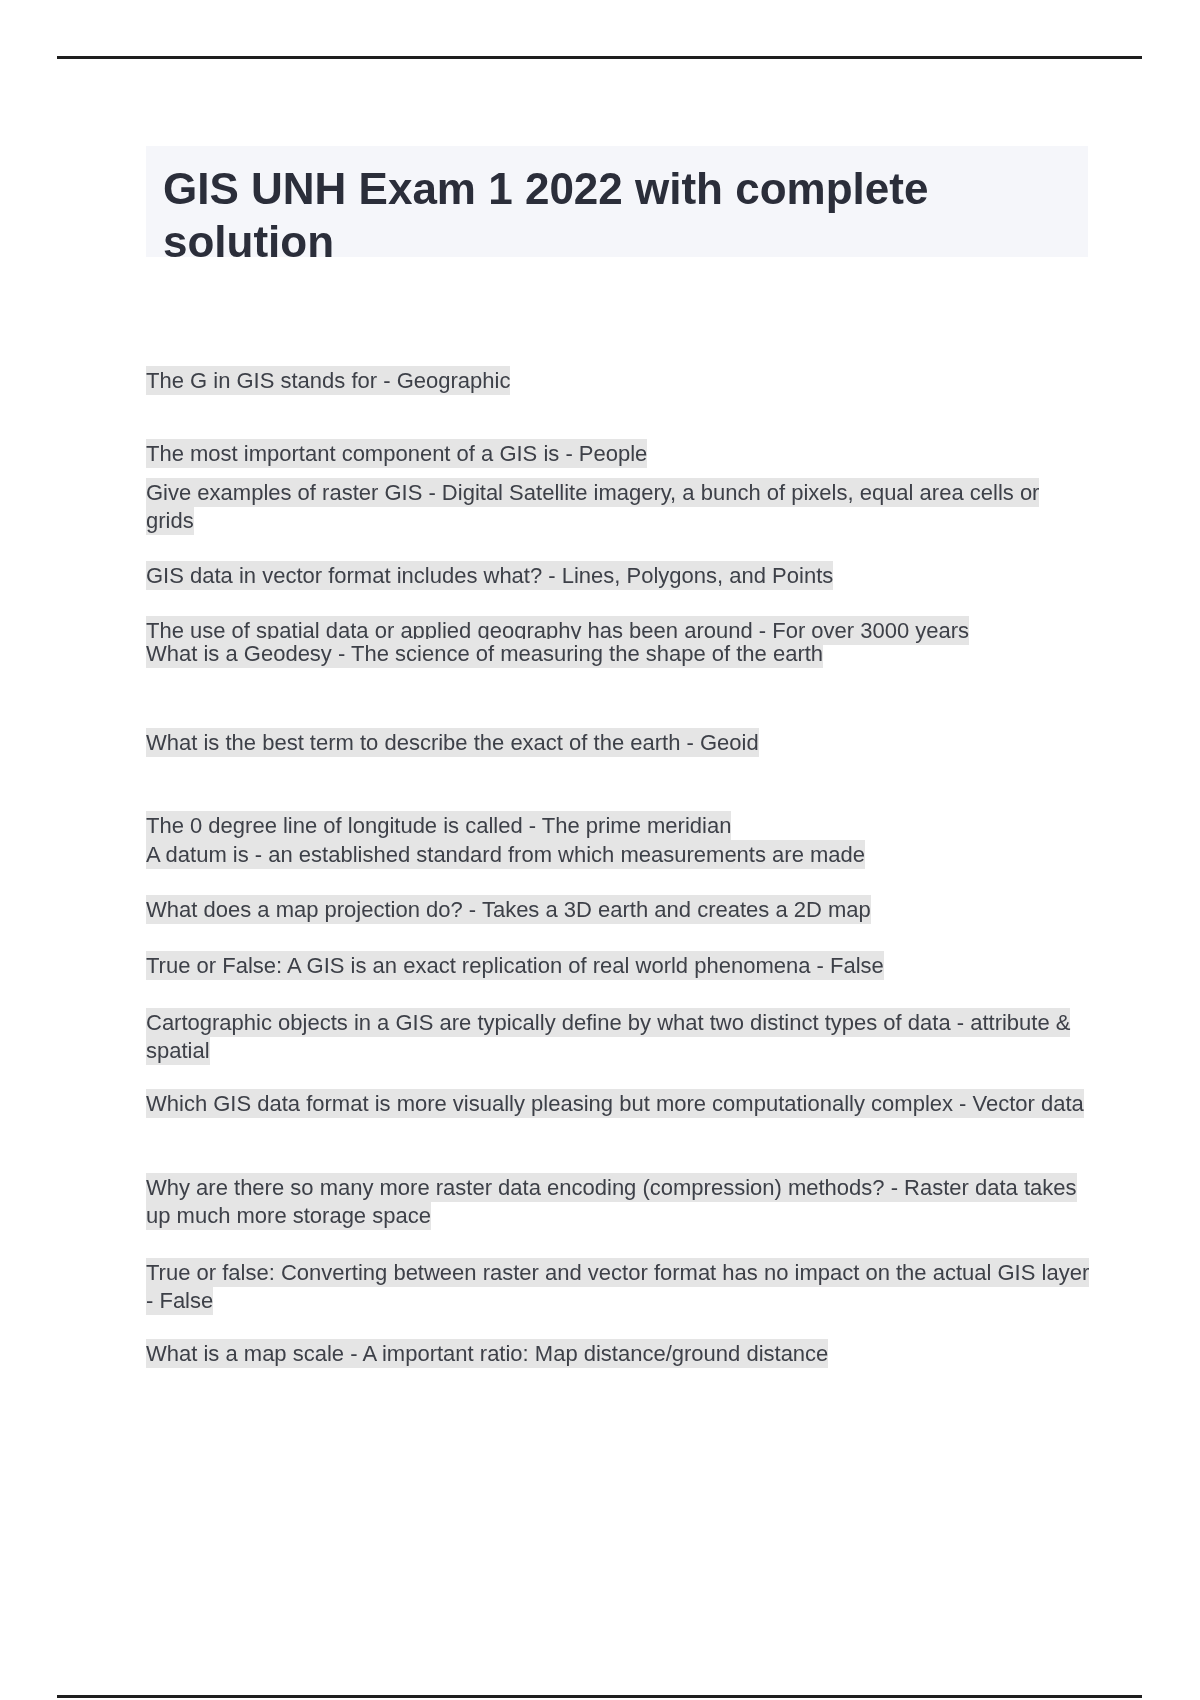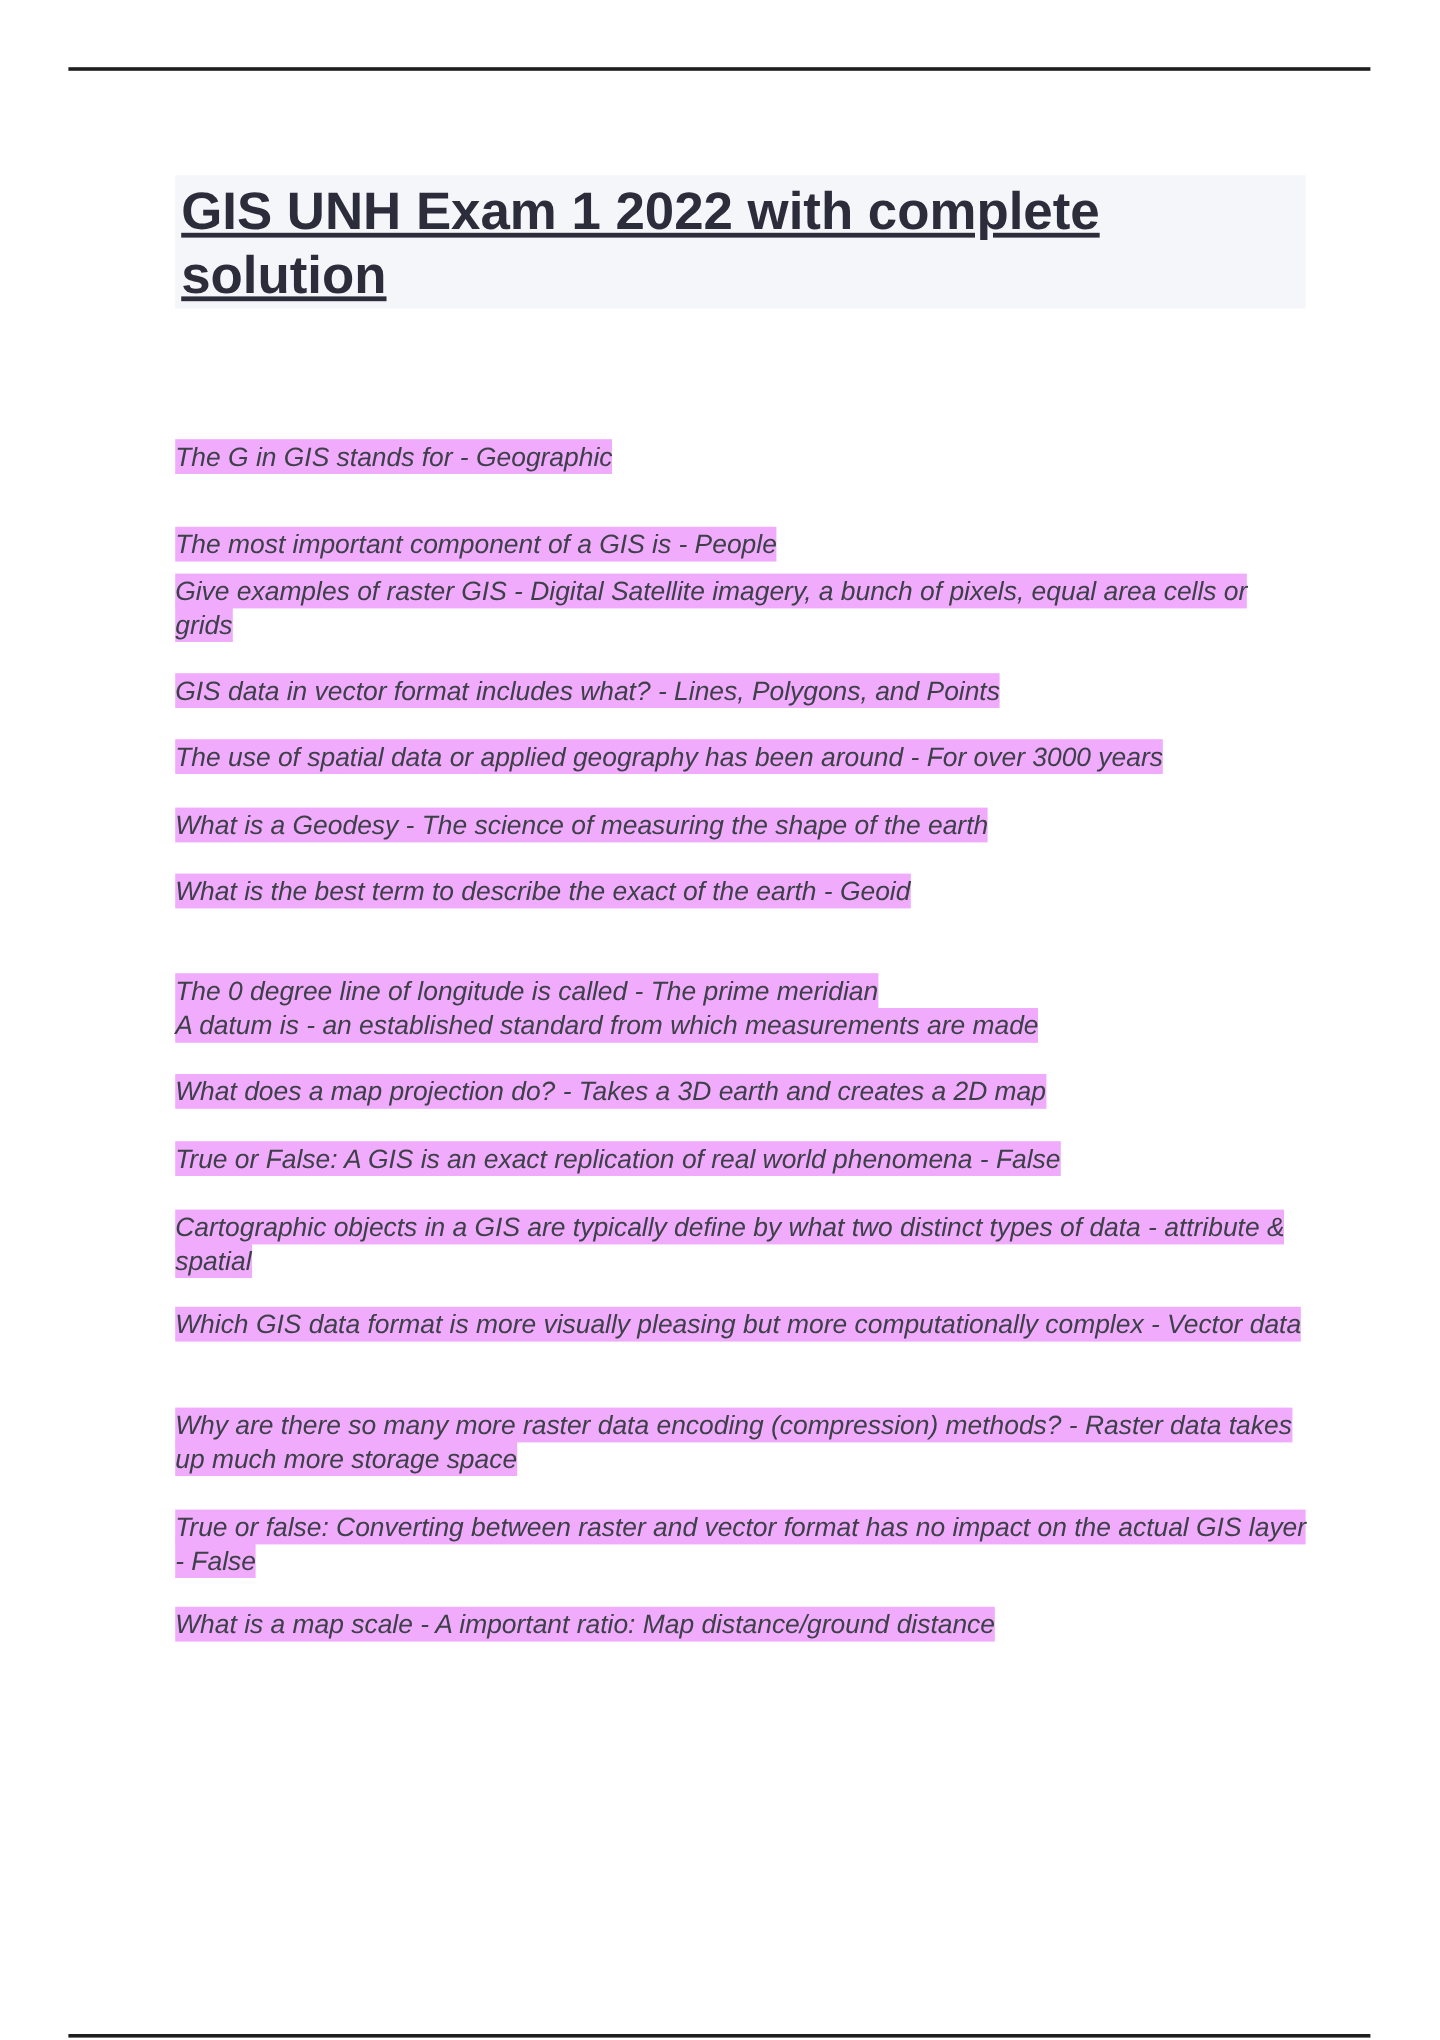--- a/index.html
+++ b/index.html
@@ -1,39 +1,39 @@
 <!DOCTYPE html>
 <html><head>
 <meta charset="utf-8">
 <style>
   html, body { margin: 0; padding: 0; background: #ffffff; }
   body { width: 1200px; height: 1700px; position: relative; overflow: hidden; font-family: "Liberation Sans", sans-serif; }
   .rule { position: absolute; left: 57px; width: 1085px; height: 3px; background: #1e1e1e; }
   .rule.top { top: 56px; }
   .rule.bottom { top: 1695px; }
   .title-box { position: absolute; left: 146px; top: 146px; width: 942px; height: 111px; background: #f5f6fa; }
-  .title { margin: 4px; padding: 0 0 0 1px; font-family: "Liberation Sans", sans-serif; font-weight: 700; font-size: 44px; line-height: 53px; color: #2b2e3a; text-decoration: underline; }
+  .title { margin: 16px; padding: 0 0 0 1px; font-family: "Liberation Sans", sans-serif; font-weight: 700; font-size: 44px; line-height: 53px; color: #2b2e3a; }
   .qa { position: absolute; left: 146px; width: 945px; margin: 0; font-size: 22px; line-height: 28px; color: #3d4048; }
-  .qa span.hl { background: #f0abfc; box-decoration-break: clone; -webkit-box-decoration-break: clone; padding: 2px 0; font-style: italic; }
+  .qa span.hl { background: #e5e5e5; box-decoration-break: clone; -webkit-box-decoration-break: clone; padding: 2px 0; }
 </style>
 </head>
 <body>
 
 <div class="rule top"></div>
 
 <div class="title-box">
   <h1 class="title">GIS UNH Exam 1 2022 with complete solution</h1>
 </div>
 
 <p class="qa" style="top:367px"><span class="hl">The G in GIS stands for - Geographic</span></p>
 <p class="qa" style="top:440px"><span class="hl">The most important component of a GIS is - People</span></p>
 <p class="qa" style="top:479px"><span class="hl">Give examples of raster GIS - Digital Satellite imagery, a bunch of pixels, equal area cells or grids</span></p>
 <p class="qa" style="top:562px"><span class="hl">GIS data in vector format includes what? - Lines, Polygons, and Points</span></p>
 <p class="qa" style="top:617px"><span class="hl">The use of spatial data or applied geography has been around - For over 3000 years</span></p>
-<p class="qa" style="top:674px"><span class="hl">What is a Geodesy - The science of measuring the shape of the earth</span></p>
+<p class="qa" style="top:640px"><span class="hl">What is a Geodesy - The science of measuring the shape of the earth</span></p>
 <p class="qa" style="top:729px"><span class="hl">What is the best term to describe the exact of the earth - Geoid</span></p>
 <p class="qa" style="top:812px"><span class="hl">The 0 degree line of longitude is called - The prime meridian</span></p>
 <p class="qa" style="top:841px"><span class="hl">A datum is - an established standard from which measurements are made</span></p>
 <p class="qa" style="top:896px"><span class="hl">What does a map projection do? - Takes a 3D earth and creates a 2D map</span></p>
 <p class="qa" style="top:952px"><span class="hl">True or False: A GIS is an exact replication of real world phenomena - False</span></p>
 <p class="qa" style="top:1009px"><span class="hl">Cartographic objects in a GIS are typically define by what two distinct types of data - attribute &amp; spatial</span></p>
 <p class="qa" style="top:1090px"><span class="hl">Which GIS data format is more visually pleasing but more computationally complex - Vector data</span></p>
 <p class="qa" style="top:1174px"><span class="hl">Why are there so many more raster data encoding (compression) methods? - Raster data takes up much more storage space</span></p>
 <p class="qa" style="top:1259px"><span class="hl">True or false: Converting between raster and vector format has no impact on the actual GIS layer - False</span></p>
 <p class="qa" style="top:1340px"><span class="hl">What is a map scale - A important ratio: Map distance/ground distance</span></p>

